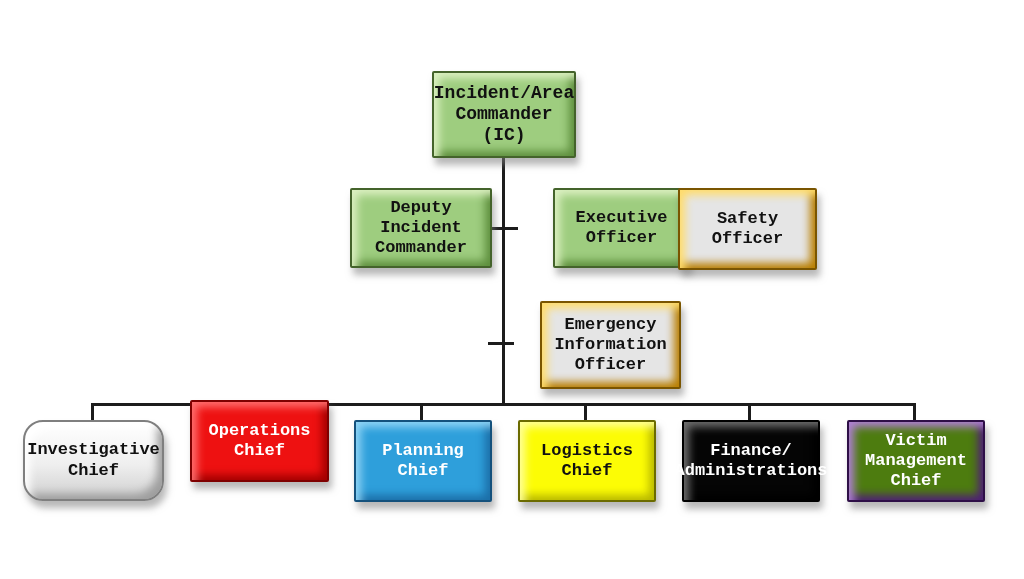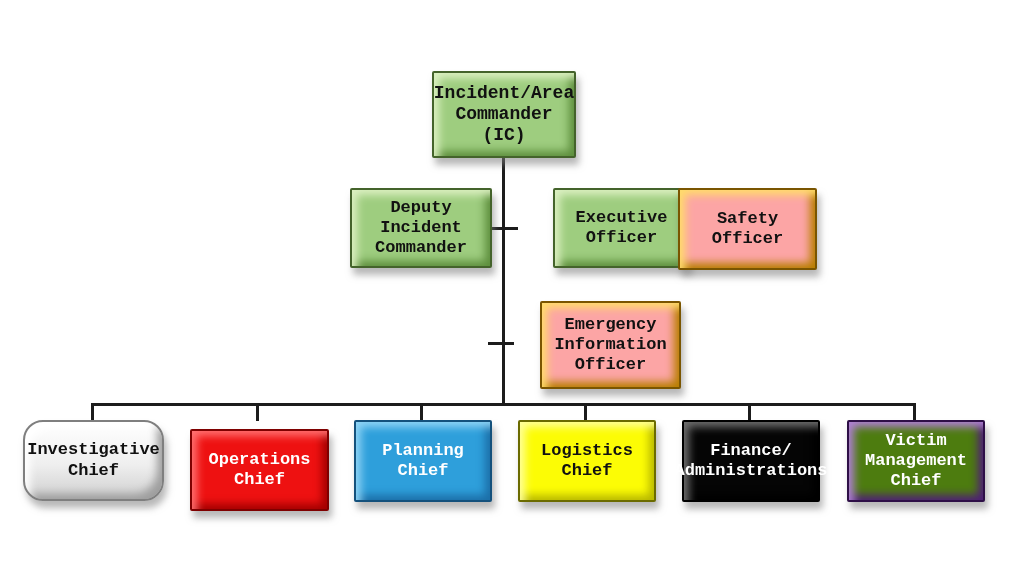--- a/index.html
+++ b/index.html
@@ -27,21 +27,21 @@
     white-space:pre-line;
     border:2px solid #333;
     border-radius:2px;
     box-shadow:
       inset 10px 10px 8px -5px var(--bevel-light),
       inset -10px -10px 8px -5px var(--bevel-dark),
       3px 7px 7px rgba(125,125,125,0.55);
   }
   .node .label{padding:2px 4px;}
   .green  {--bevel-light:#dcf0c2;--bevel-dark:#5e8f3e;background:#9ecd7f;border-color:#44632b;color:#111;}
-  .orange {--bevel-light:#ffdc6b;--bevel-dark:#b87e00;background:#fca5a5;border-color:#7a5500;color:#111;}
+  .orange {--bevel-light:#ffdc6b;--bevel-dark:#b87e00;background:#e5e5e5;border-color:#7a5500;color:#111;}
   .silver {--bevel-light:#ffffff;--bevel-dark:#9e9e9e;background:linear-gradient(180deg,#ffffff 0%,#efefef 55%,#cfcfcf 100%);border-color:#7f7f7f;color:#111;}
   .red    {--bevel-light:#ff7070;--bevel-dark:#a30000;background:#ee1111;border-color:#7f0000;color:#ffffff;}
   .blue   {--bevel-light:#8fd4f5;--bevel-dark:#1c6fa8;background:#2e9fdb;border-color:#14517c;color:#ffffff;}
   .yellow {--bevel-light:#ffff9a;--bevel-dark:#b8b800;background:#fcfc05;border-color:#6b6b00;color:#111;justify-content:flex-end;}
   .black  {--bevel-light:#6e6e6e;--bevel-dark:#000000;background:#050505;border-color:#000000;color:#ffffff;justify-content:center;}
   .purple {--bevel-light:#b07fd6;--bevel-dark:#4e1f75;background:#4d7c0f;border-color:#2e0f47;color:#ffffff;}
   .ic-box{font-size:18px;}
 </style>
 </head>
 <body>
@@ -84,21 +84,21 @@
     <span class="label">Emergency
 Information
 Officer</span>
   </div>
 
   <div class="node silver" style="left:23px;top:420px;width:137px;height:77px;border-radius:20px;">
     <span class="label">Investigative
 Chief</span>
   </div>
 
-  <div class="node red" style="left:190px;top:429px;width:135px;height:78px;">
+  <div class="node red" style="left:190px;top:400px;width:135px;height:78px;">
     <span class="label">Operations
 Chief</span>
   </div>
 
   <div class="node blue" style="left:354px;top:420px;width:134px;height:78px;">
     <span class="label">Planning Chief</span>
   </div>
 
   <div class="node yellow" style="left:518px;top:420px;width:134px;height:78px;">
     <span class="label">Logistics Chief</span>

